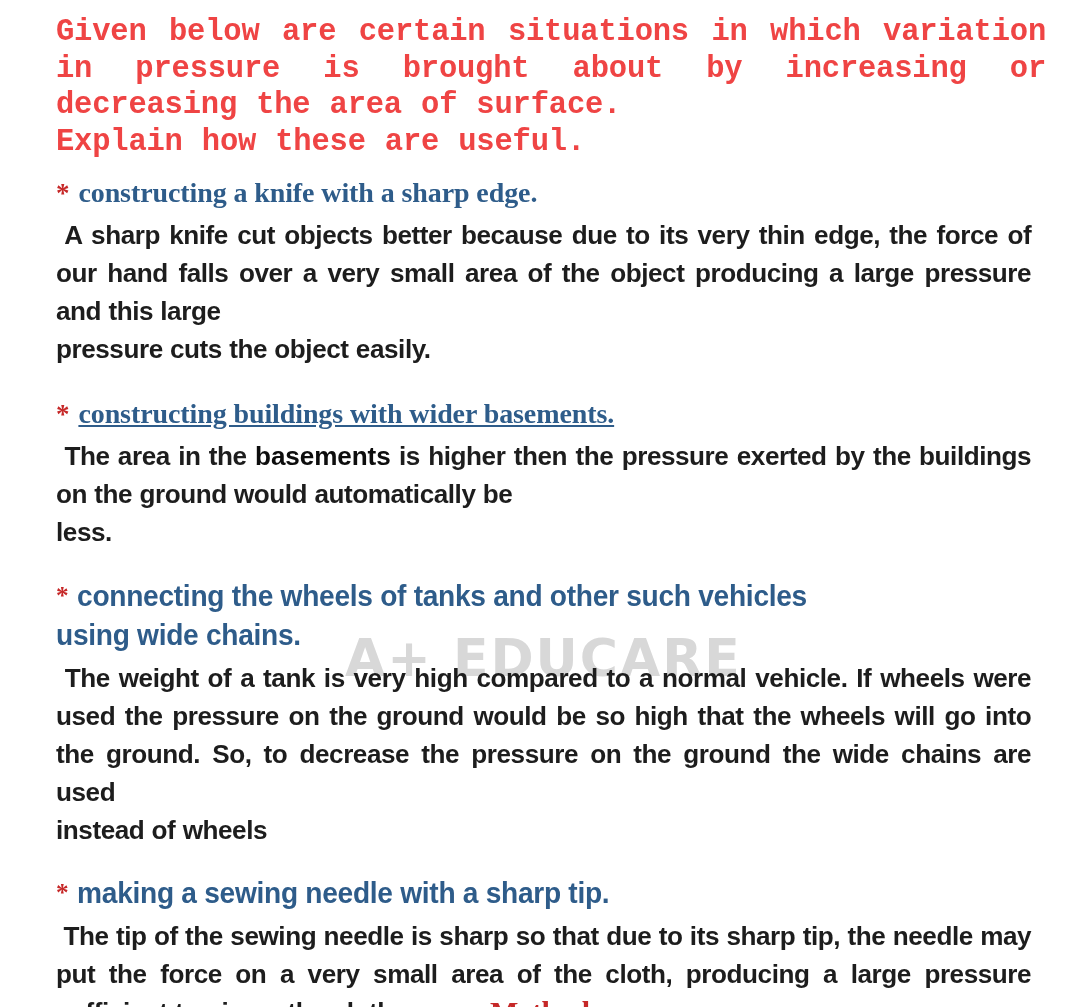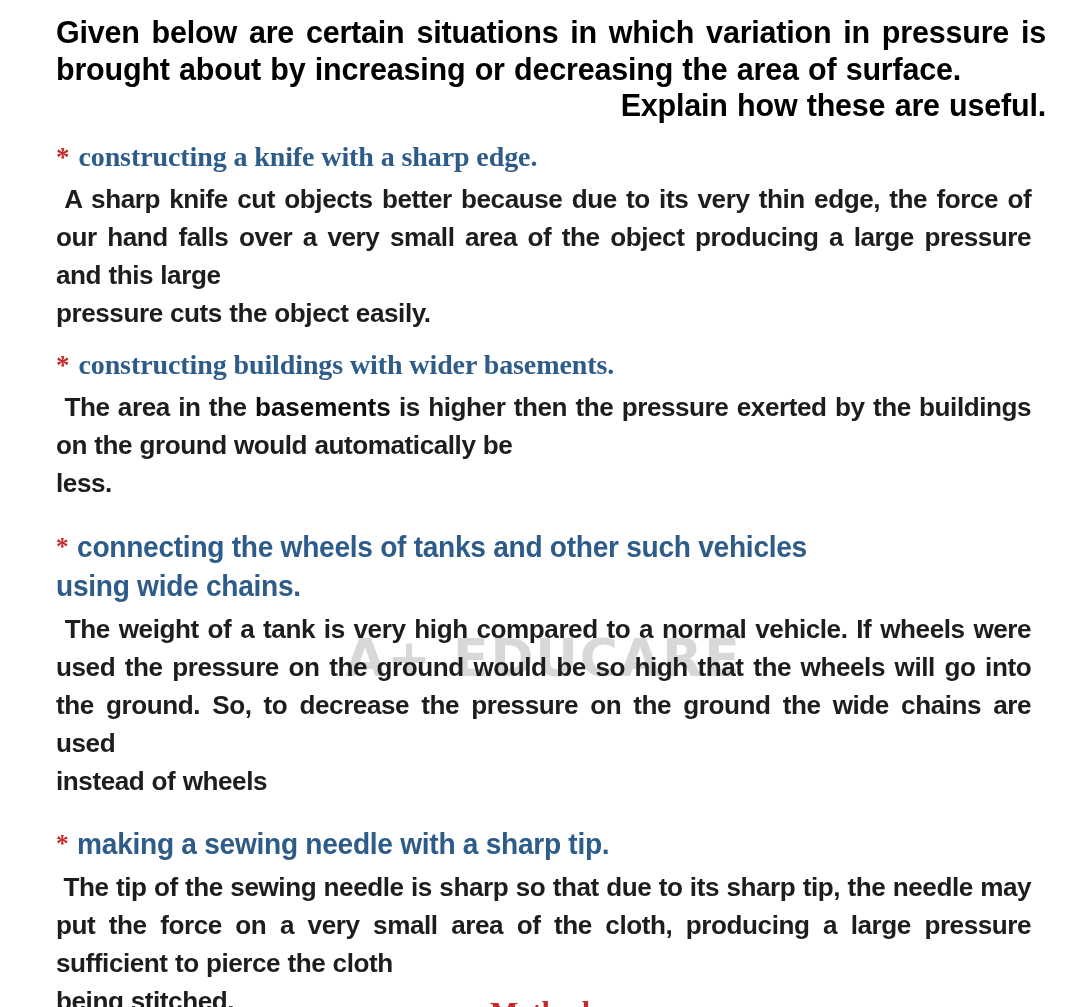--- a/index.html
+++ b/index.html
@@ -44,35 +44,35 @@
   .content {
     position: absolute;
     left: 56px;
     top: 0px;
     width: 990px;
     z-index: 2;
   }
 
   
   .question-heading {
-    font-family: Liberation Sans, sans-serif;
+    font-family: Liberation Mono, monospace;
     font-weight: bold;
     font-size: 30.5px;
     line-height: 36.5px;
-    color: #000000;
+    color: #ef4444;
     text-align: justify;
     text-justify: inter-word;
     margin: 0;
     padding-top: 14px;
     letter-spacing: -0.2px;
     word-spacing: 1px;
   }
   .question-heading .lastline {
     display: block;
-    text-align: right;
+    text-align: left;
   }
 
   
   .bullet {
     margin: 0;
     padding: 0;
     color: #2e5c8a;
     display: block;
   }
   .bullet .star {
@@ -134,21 +134,21 @@
   }
   .body-para b.emph {
     font-weight: bold;
     letter-spacing: -0.1px;
     color: #0d0d0d;
   }
 
   
   .sec-1-bullet { margin-top: 16px; }
   .sec-1-body   { margin-top: 6px; }
-  .sec-2-bullet { margin-top: 16px; }
+  .sec-2-bullet { margin-top: 29px; text-decoration: underline; }
   .sec-2-body   { margin-top: 6px; }
   .sec-3-bullet { margin-top: 25px; }
   .sec-3-body   { margin-top: 4px; }
   .sec-4-bullet { margin-top: 24px; }
   .sec-4-body   { margin-top: 4px; }
 
   
   .footer-clip {
     position: absolute;
     left: 0;

